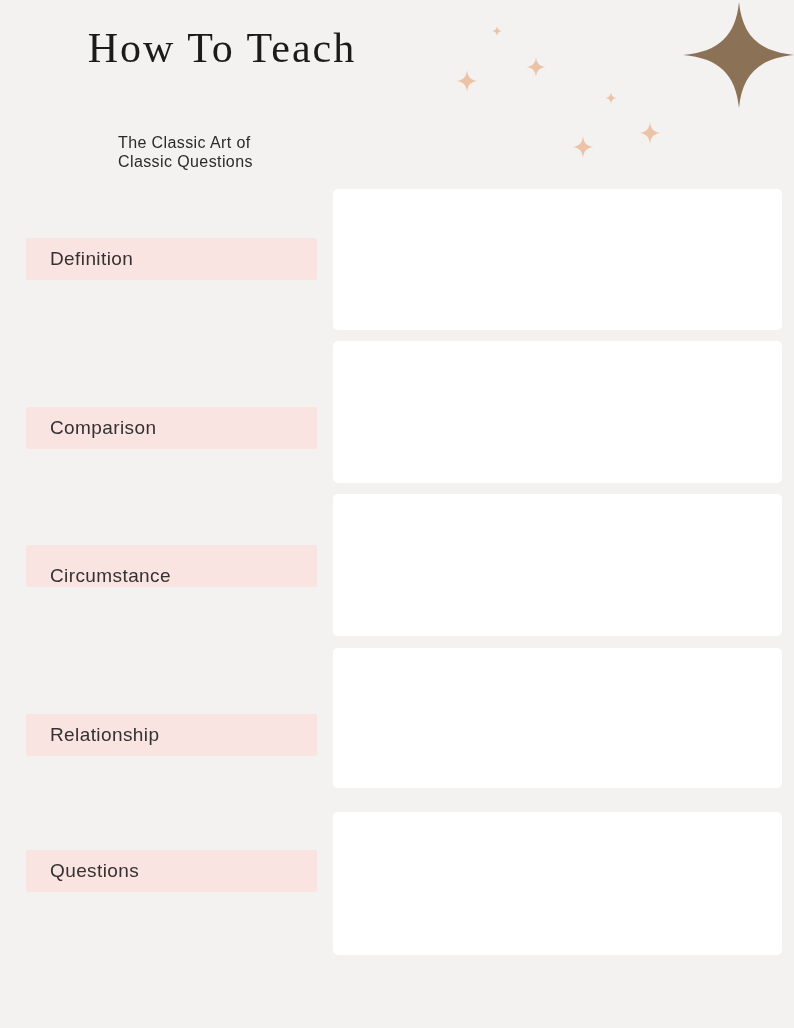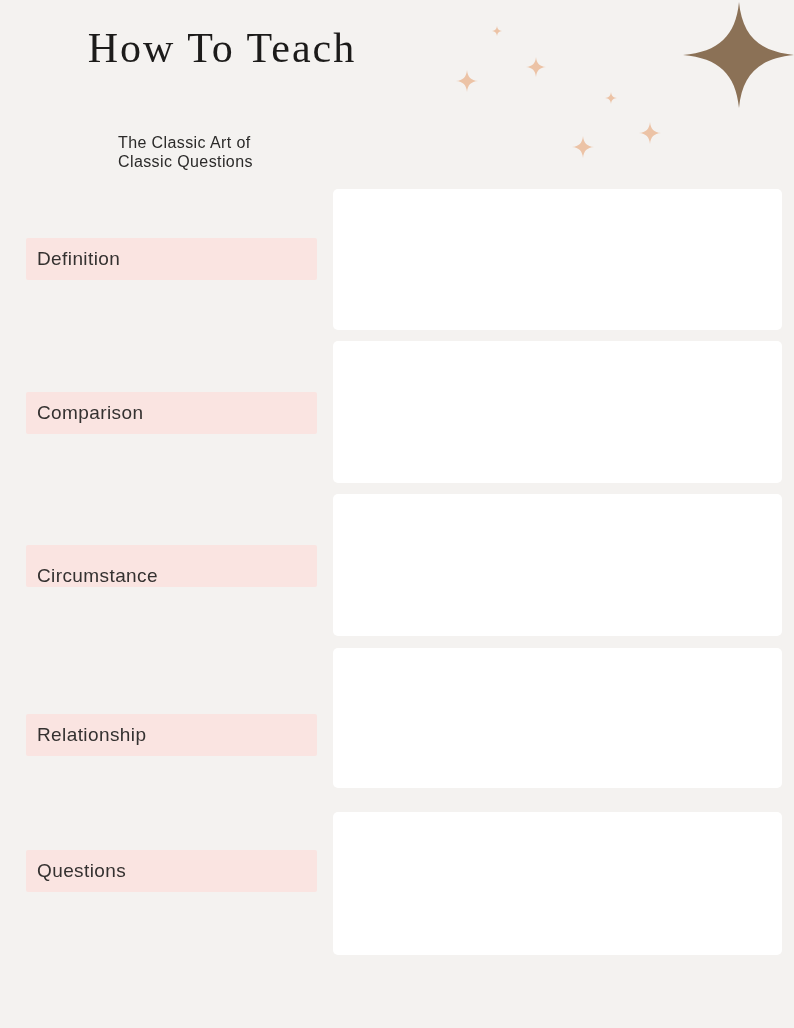--- a/index.html
+++ b/index.html
@@ -57,28 +57,28 @@
   #sparkle-6 { left: 572px; top: 136px; width: 22px; height: 22px; }
 
   
   .label-box {
     position: absolute;
     left: 26px; width: 291px; height: 42px;
     background: var(--label-bg, #FAE4E1);
     border-radius: 2px;
     display: flex;
     align-items: center;
-    padding-left: 11px;
+    padding-left: 24px;
     box-sizing: border-box;
     color: var(--label-text, #343130);
     font-size: 19px;
     letter-spacing: 0.4px;
   }
   #label-1 { top: 238px; }
-  #label-2 { top: 392px; }
+  #label-2 { top: 407px; }
   #label-3 { top: 545px; align-items: flex-end; }
   #label-4 { top: 714px; }
   #label-5 { top: 850px; }
 
   .answer-box {
     position: absolute;
     left: 333px; width: 449px;
     background: var(--answer-box, #FFFFFF);
     border-radius: 5px;
   }

